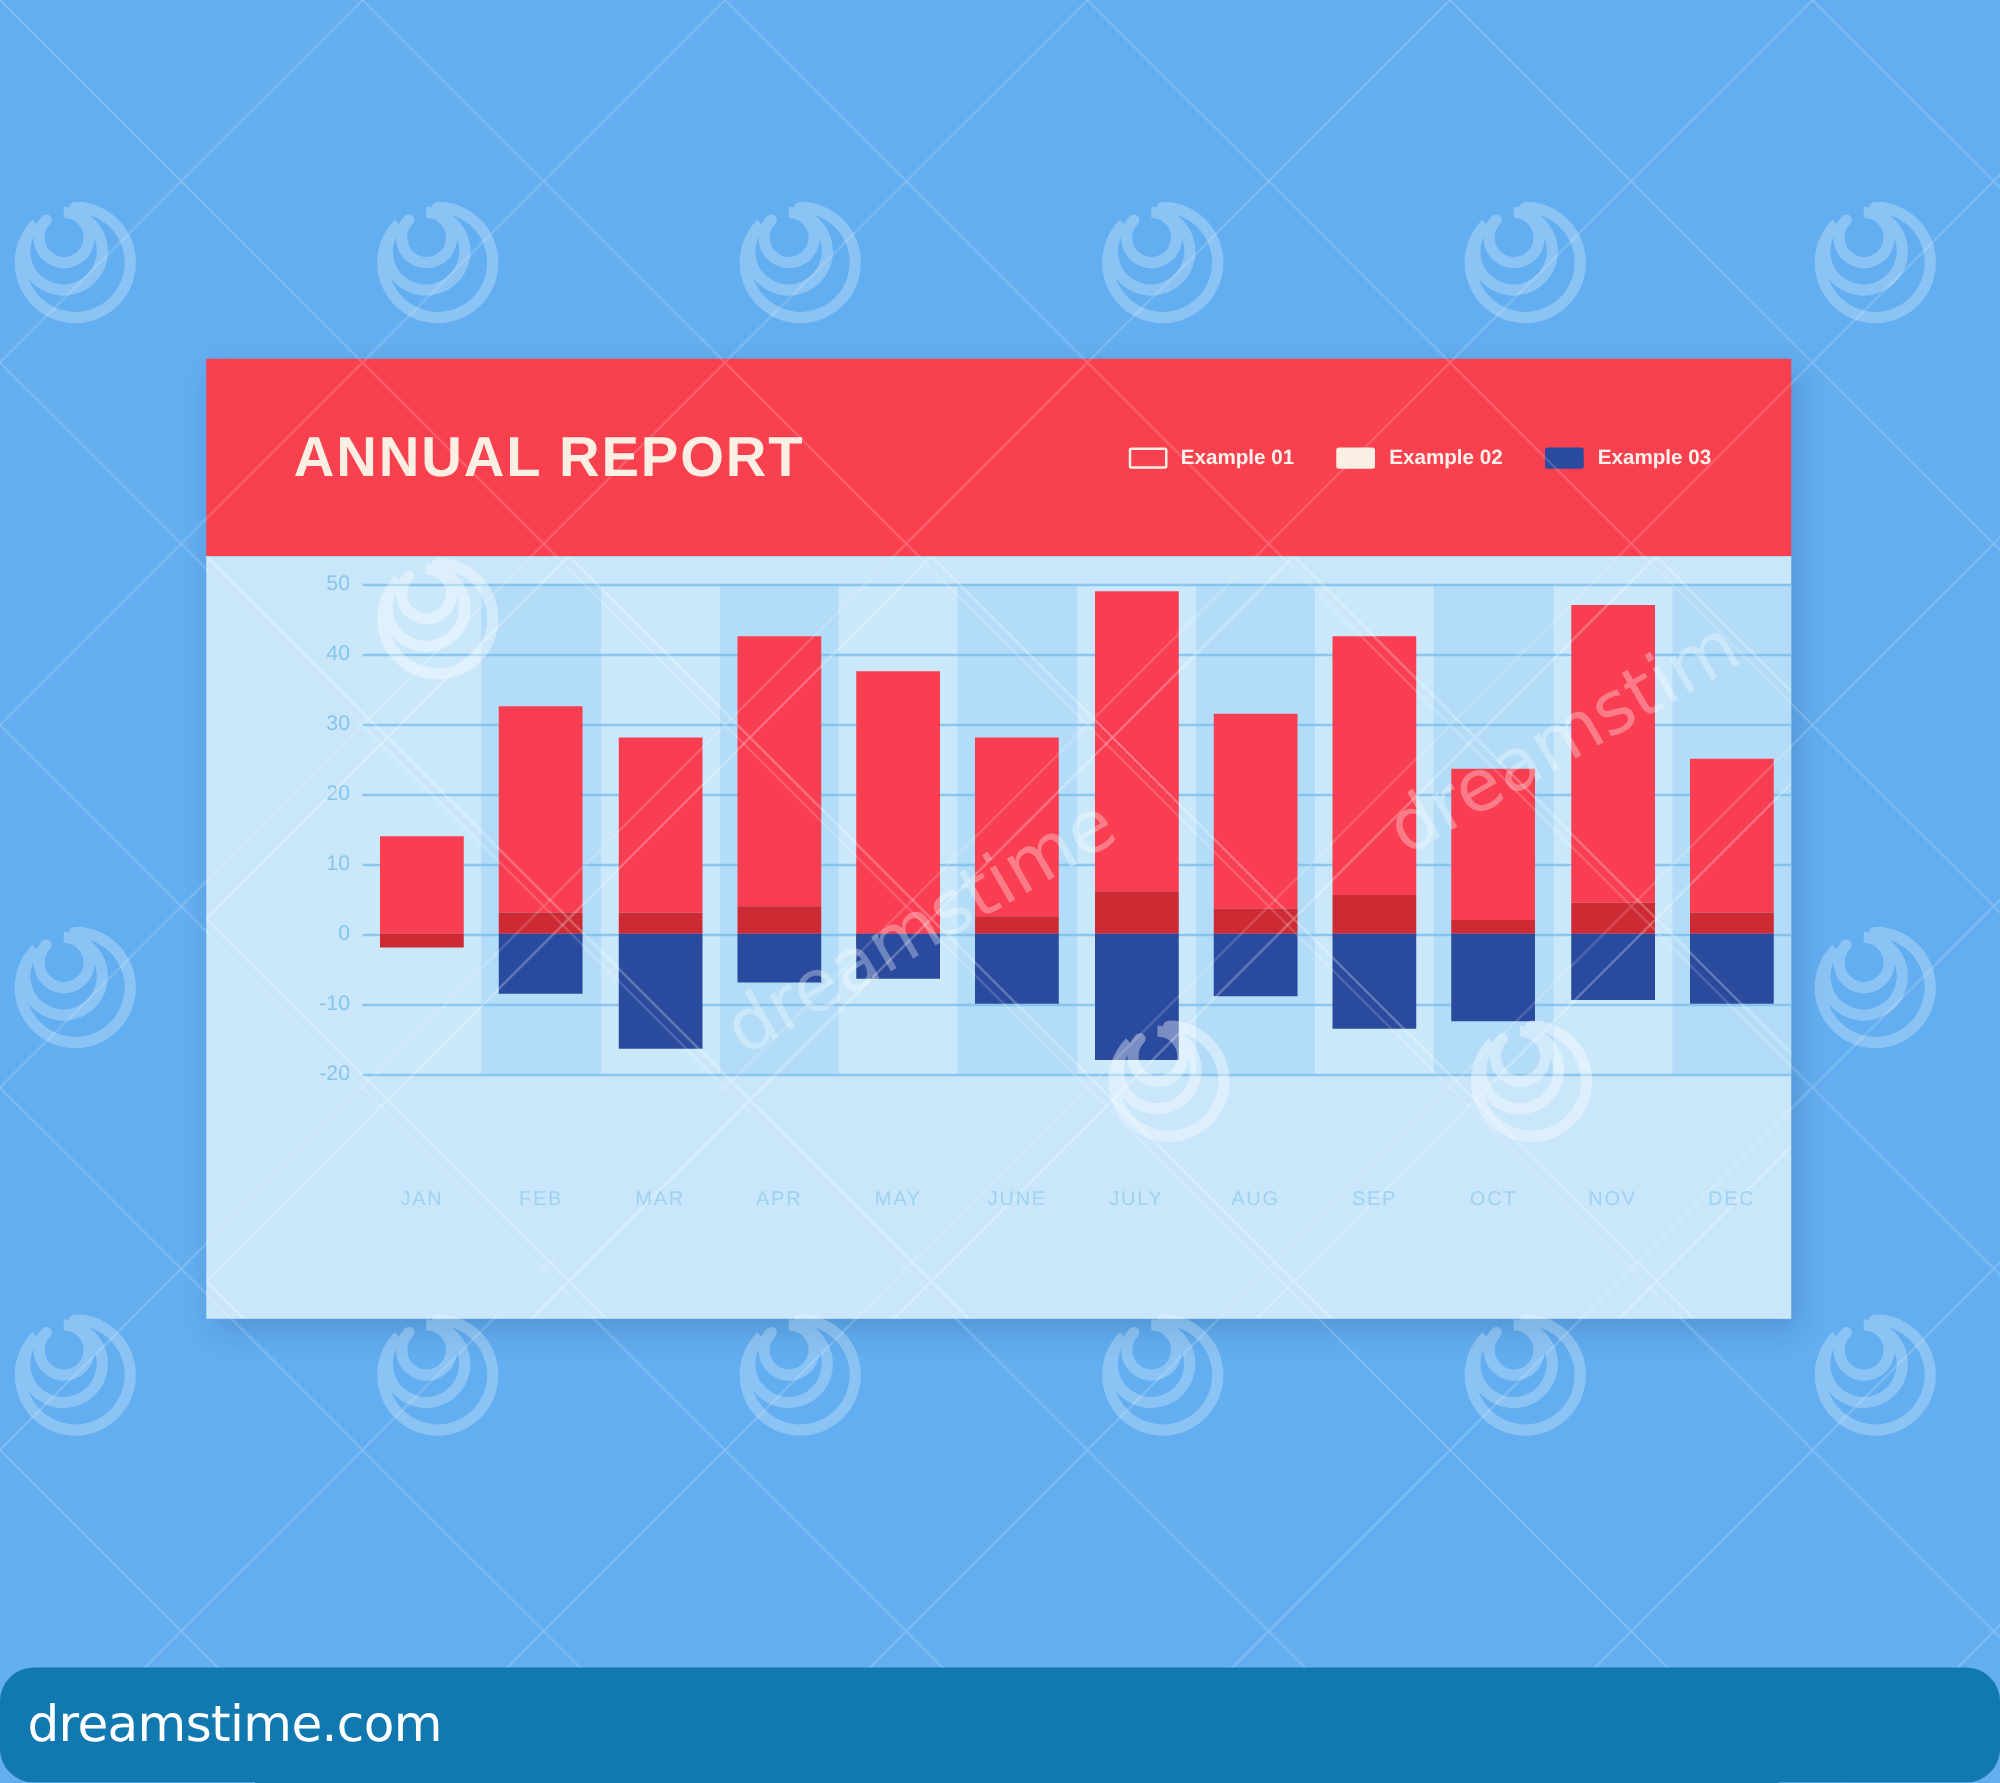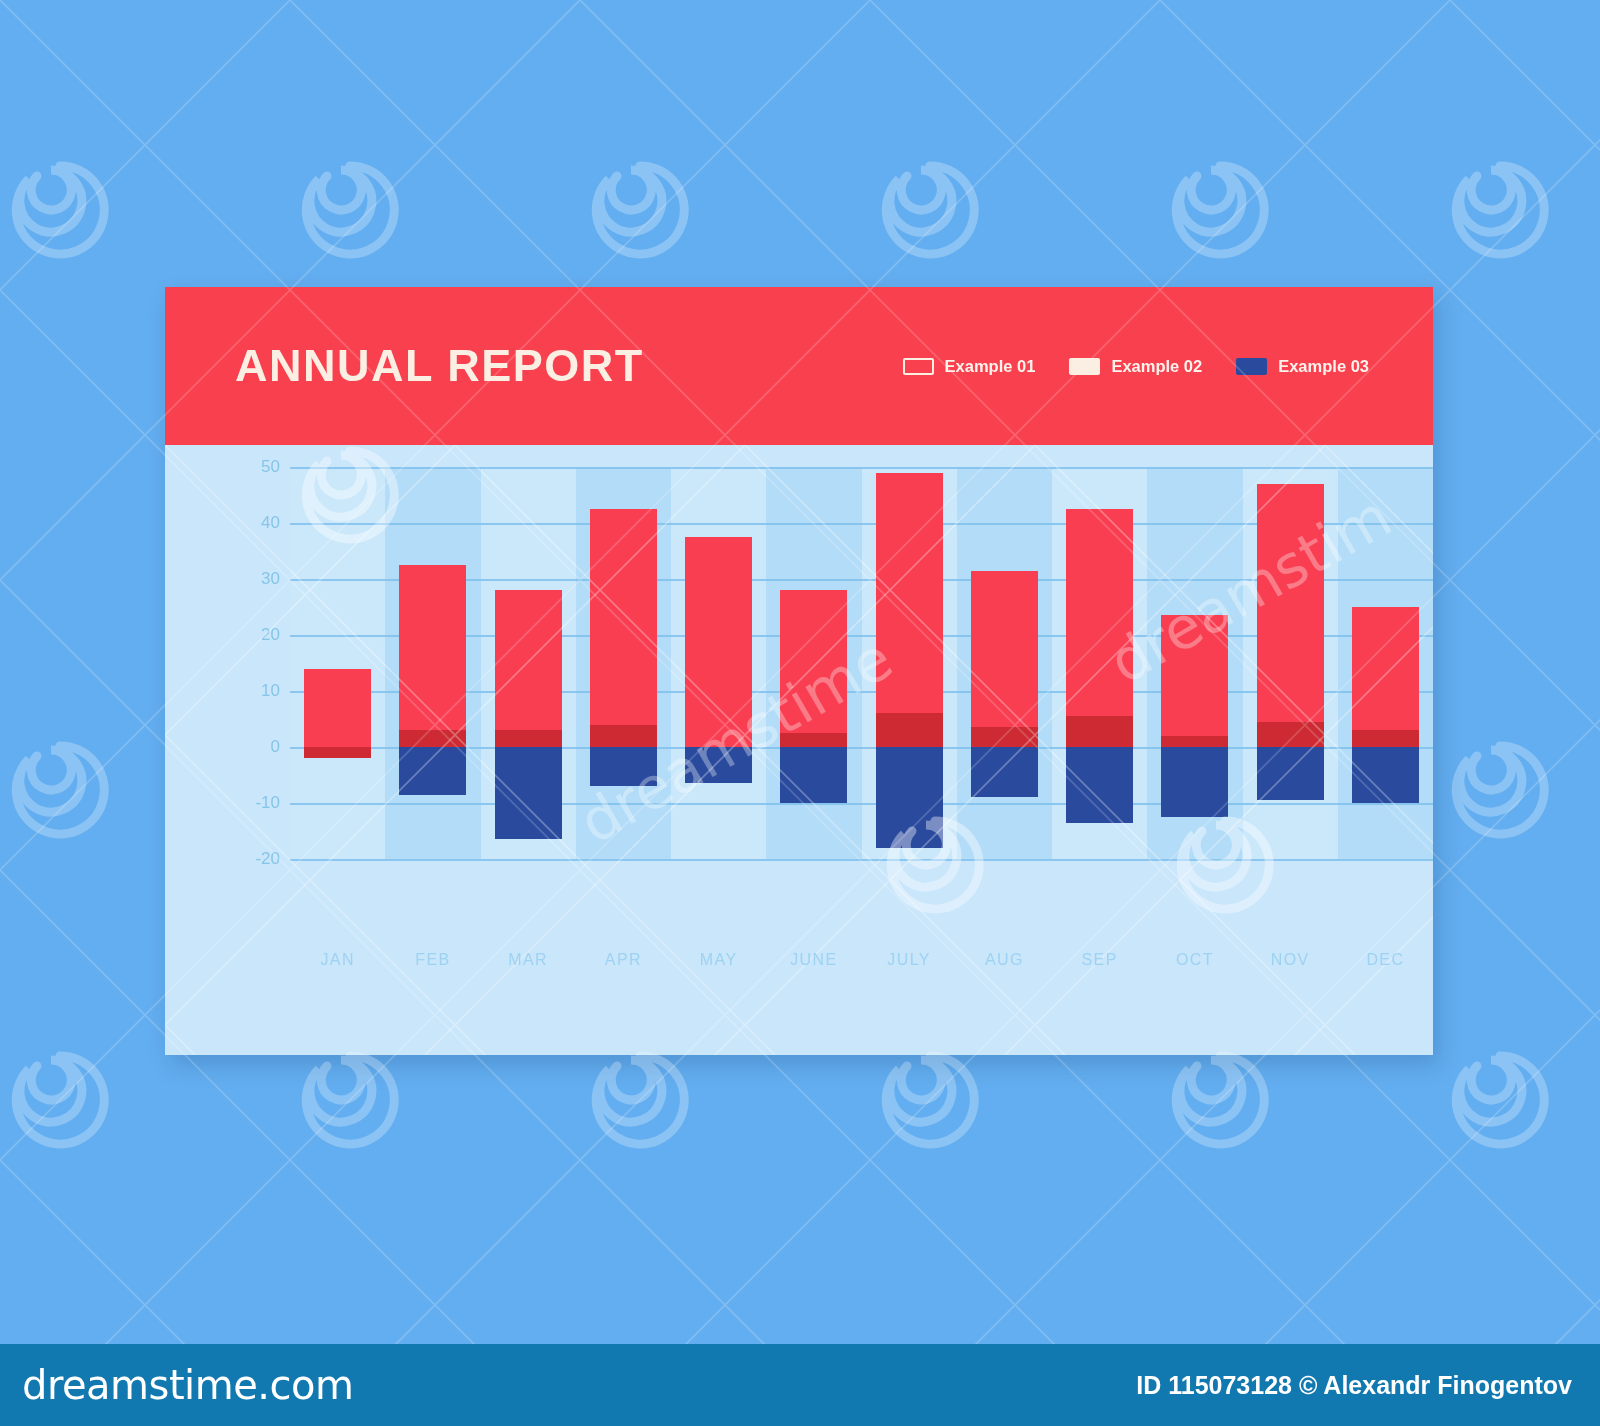--- a/index.html
+++ b/index.html
@@ -159,25 +159,26 @@
   .seg-red      { background: #f93e52; }
   .seg-darkred  { background: #ce2a33; }
   .seg-blue     { background: #2a4a9e; }
 
   
   #footer {
     position: absolute;
     left: 0;
     bottom: 0;
     width: 1600px;
-    height: 82px;
+    height: 92px;
     background: #1279b0;
     z-index: 8;
     display: flex;
     align-items: center;
+    border-radius: 27px;
   }
 
   #dt-logo {
     position: absolute;
     left: 22px;
     color: #ffffff;
     font-size: 40px;
     font-family: "DejaVu Sans", sans-serif;
     letter-spacing: -0.5px;
   }
@@ -339,14 +340,13 @@
       <div class="xtick" style="left: 1029.88px;">OCT</div>
       <div class="xtick" style="left: 1125.12px;">NOV</div>
       <div class="xtick" style="left: 1220.38px;">DEC</div>
     </div>
 </div>
 
 <div id="footer">
   <div id="dt-logo">
     <span>dreamstime</span><span>.com</span>
   </div>
-  <div id="credit">ID 115073128 © Alexandr Finogentov</div>
 </div>
 
 </body></html>

